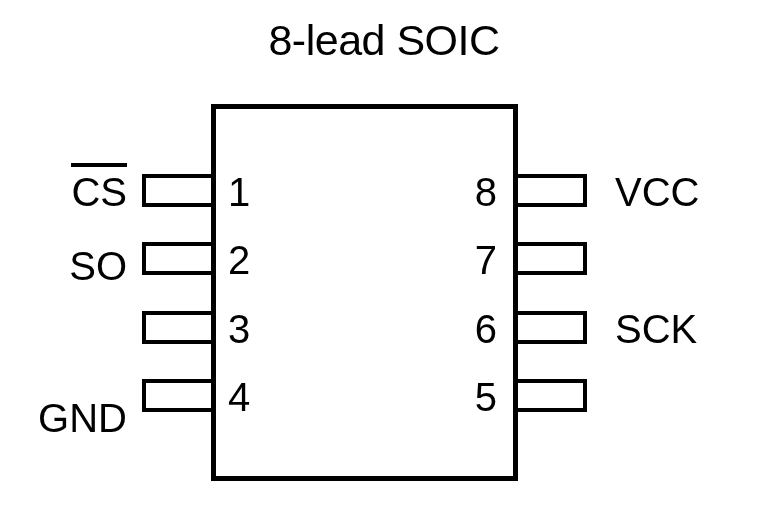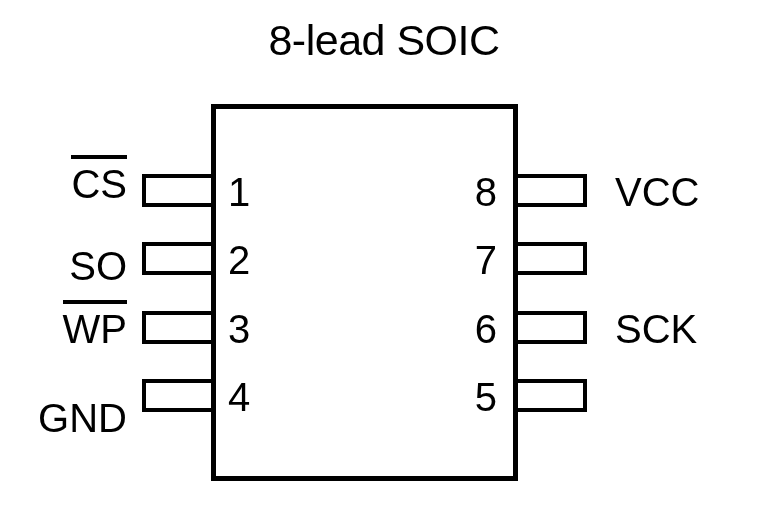--- a/index.html
+++ b/index.html
@@ -127,21 +127,20 @@
   <div class="pin-num left" style="top:172px">1</div>
   <div class="pin-num left" style="top:240px">2</div>
   <div class="pin-num left" style="top:309px">3</div>
   <div class="pin-num left" style="top:377px">4</div>
 
   <div class="pin-num right" style="top:172px">8</div>
   <div class="pin-num right" style="top:240px">7</div>
   <div class="pin-num right" style="top:309px">6</div>
   <div class="pin-num right" style="top:377px">5</div>
 
-  <div class="sig left" style="top:164px"><span class="ovl bar">CS</span></div>
+  <div class="sig left" style="top:172px"><span class="ovl bar">CS</span></div>
   <div class="sig left" style="top:246px"><span class="ovl">SO</span></div>
-  <div class="sig left" style="top:309px"><span class="ovl bar">WP</span></div>
   <div class="sig left" style="top:398px"><span class="ovl">GND</span></div>
 
   <div class="sig right" style="top:172px"><span class="ovl">VCC</span></div>
   <div class="sig right" style="top:309px"><span class="ovl">SCK</span></div>
 
 </div>
 
 </body></html>

